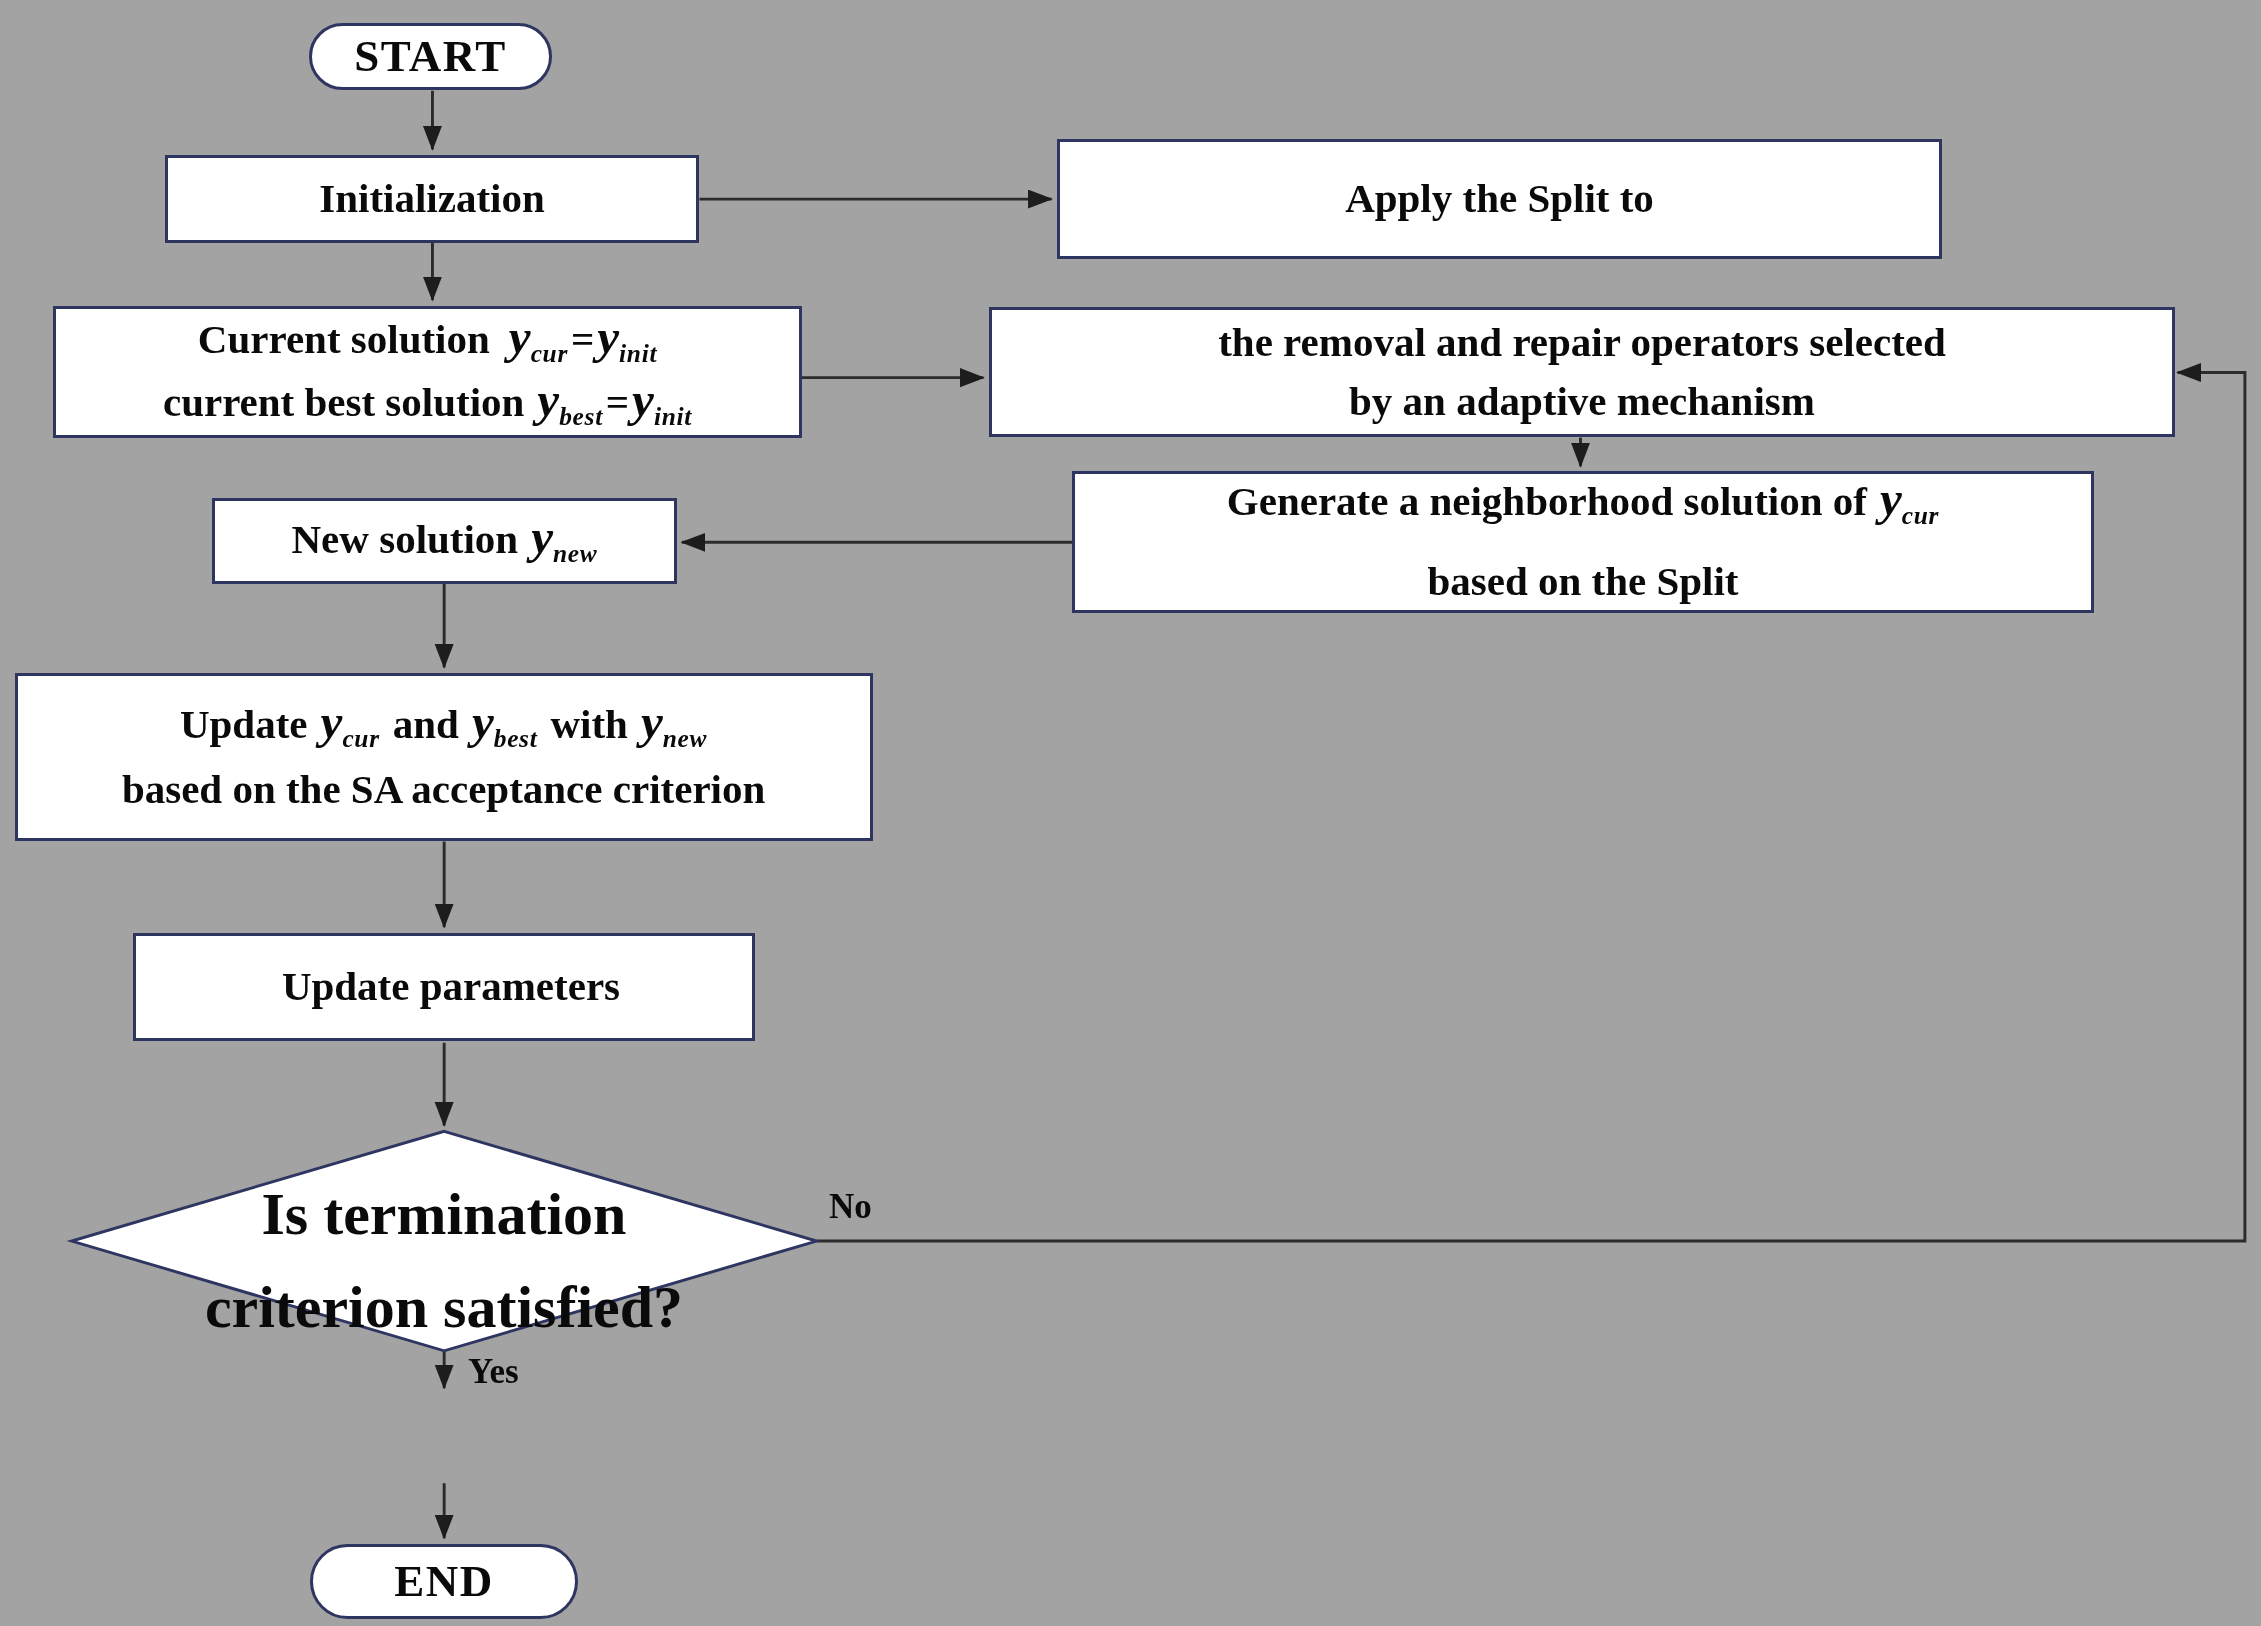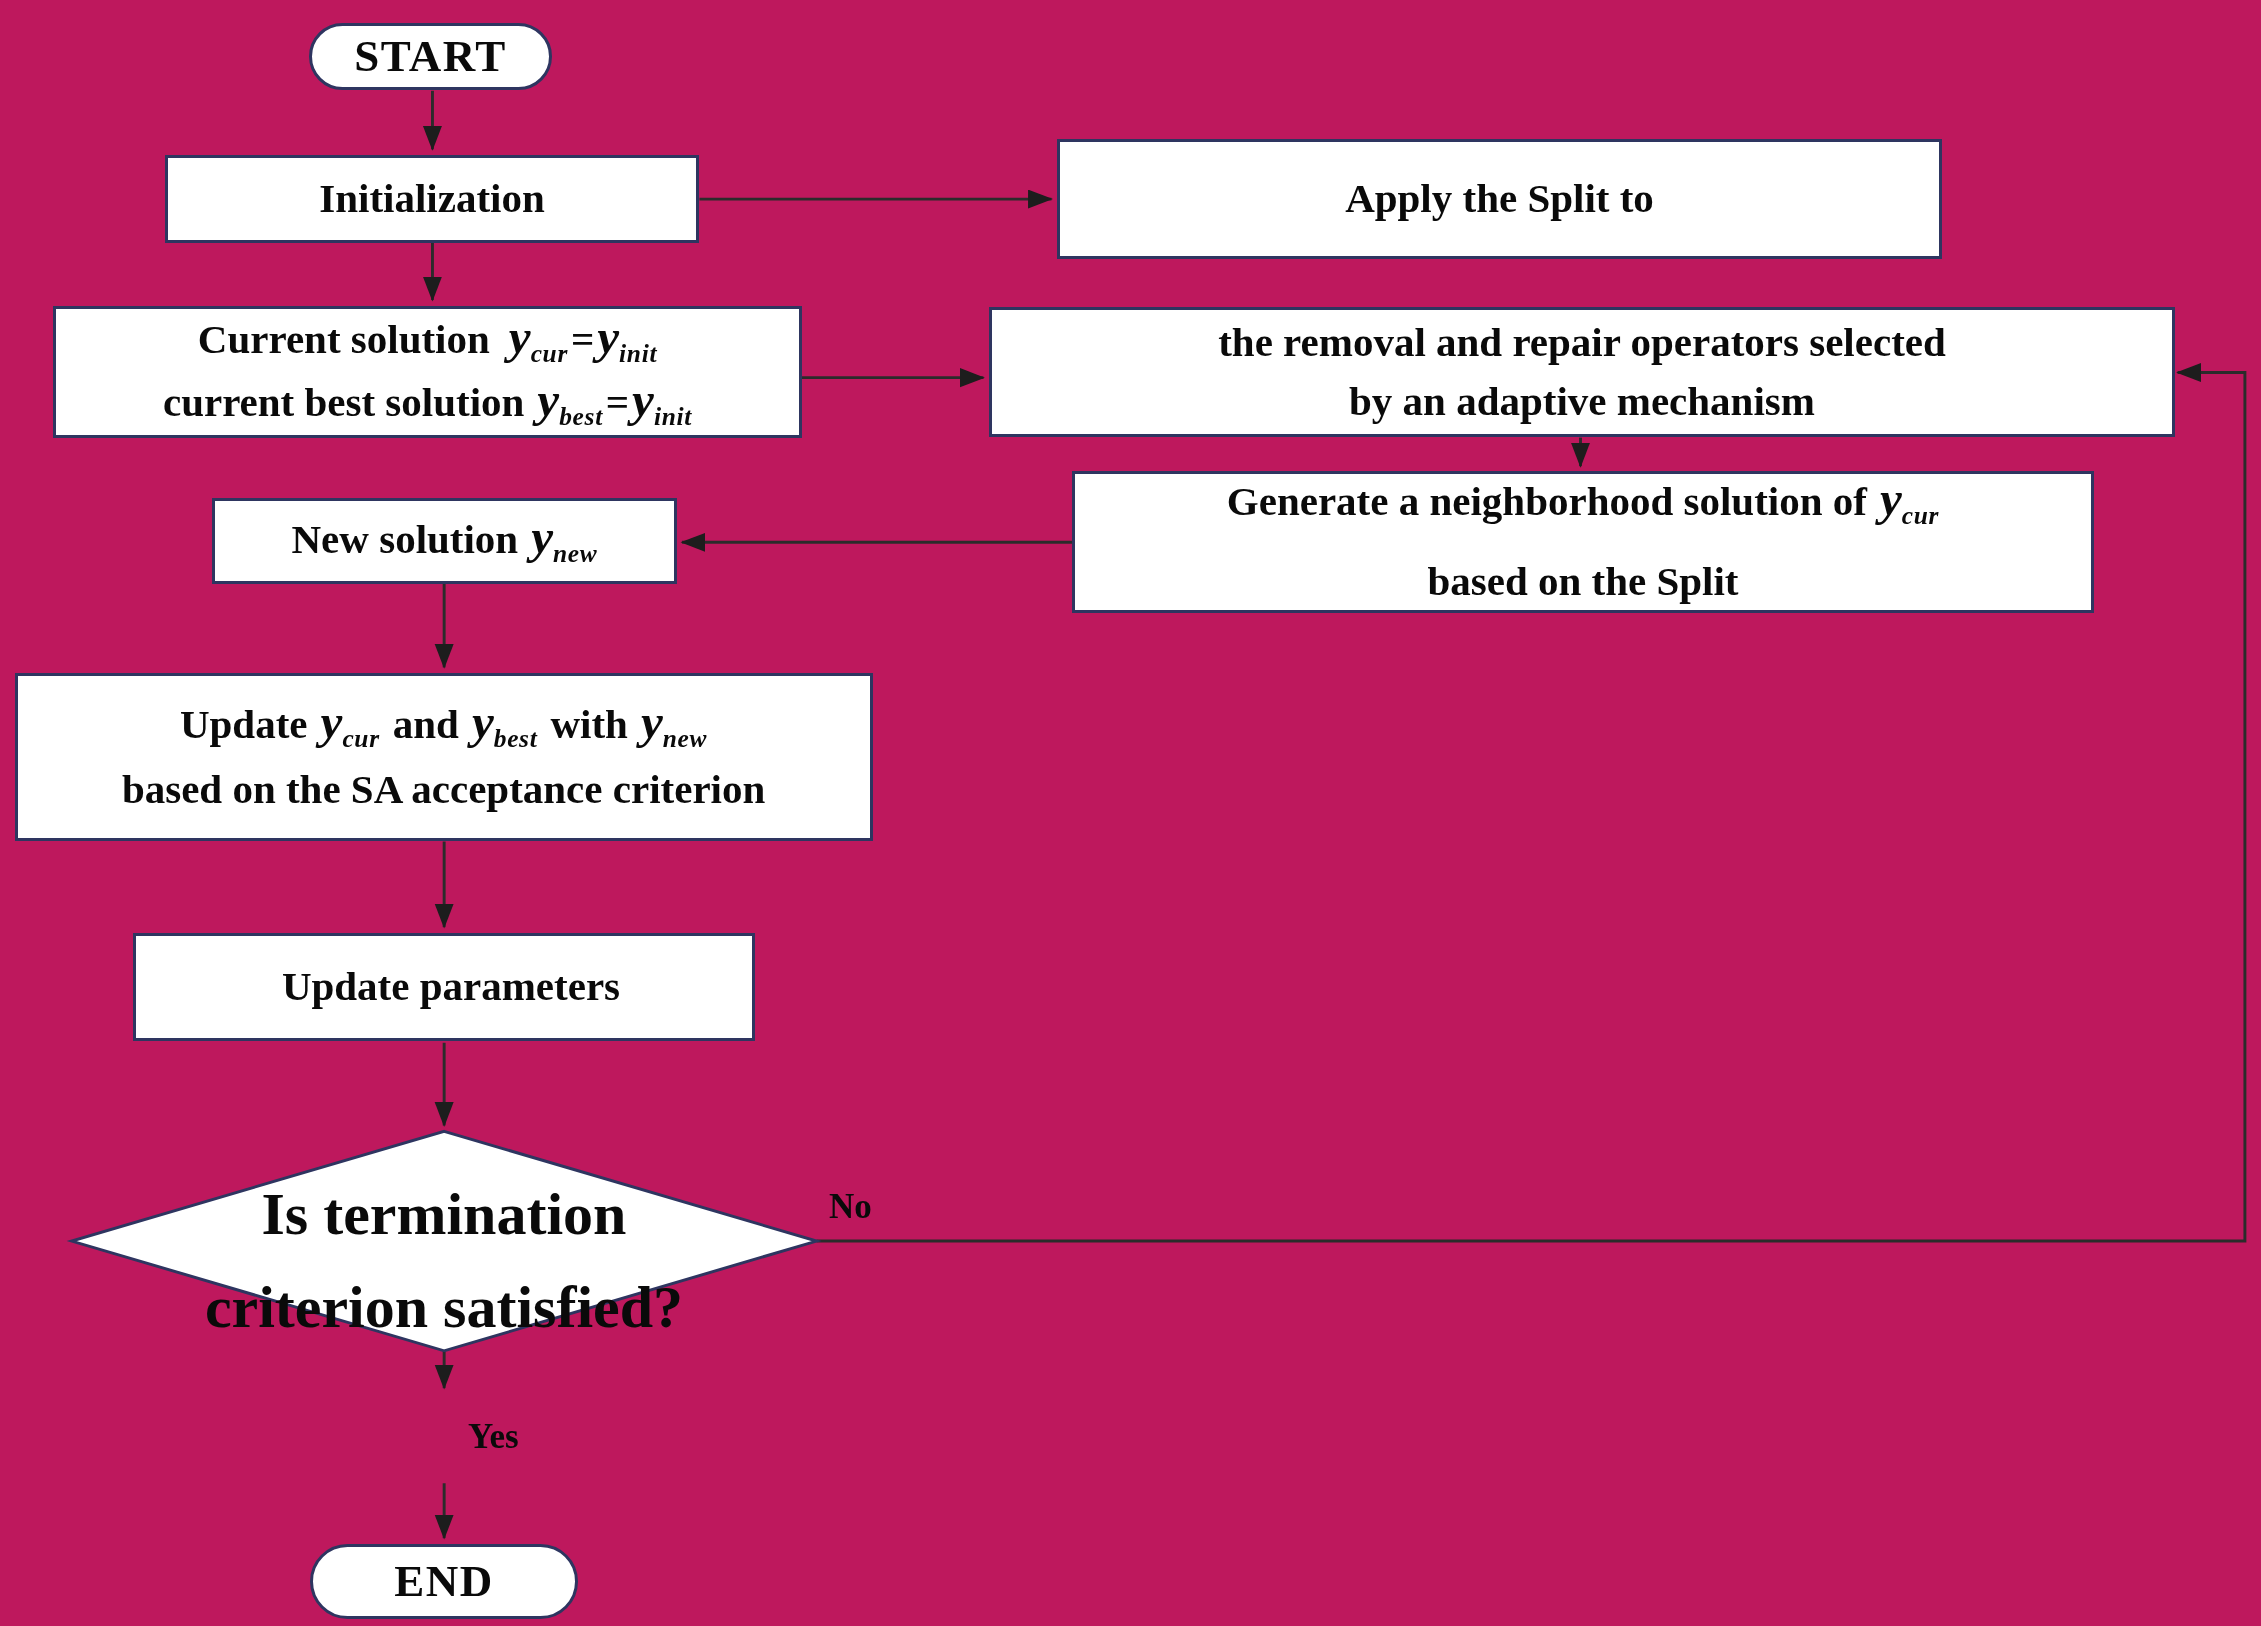--- a/index.html
+++ b/index.html
@@ -1,20 +1,20 @@
 <!DOCTYPE html>
 <html style="font-size:11.7px"><head>
 <meta charset="utf-8">
 <style>
   html, body { margin: 0; padding: 0; background: #ffffff; }
   .canvas {
     position: relative;
     width: 2261px;
     height: 1626px;
-    background: #be185d;
+    background: #a3a3a3;
     font-family: "Liberation Serif", "DejaVu Serif", serif;
     color: #0a0a0a;
     overflow: hidden;
   }
   svg.wires {
     position: absolute;
     left: 0; top: 0;
     width: 2261px; height: 1626px;
   }
   .node {
@@ -67,21 +67,21 @@
     line-height: 1.55;
     z-index: 2;
   }
   .edge-label {
     position: absolute;
     font-weight: bold;
     font-size: 35px;
     z-index: 3;
   }
   .no-label  { left: 829px; top: 1187px; }
-  .yes-label { left: 468px;  top: 1417px; }
+  .yes-label { left: 468px;  top: 1352px; }
 </style>
 </head>
 <body>
 
 <div class="canvas">
 
   <svg class="wires" viewBox="0 0 3090 2222" xmlns="http://www.w3.org/2000/svg">
     <defs>
       <marker id="ah" markerUnits="userSpaceOnUse" markerWidth="38" markerHeight="30" refX="32" refY="13" orient="auto">
         <path d="M0,0 L34,13 L0,26 Z" fill="#1d1d1d"></path>

